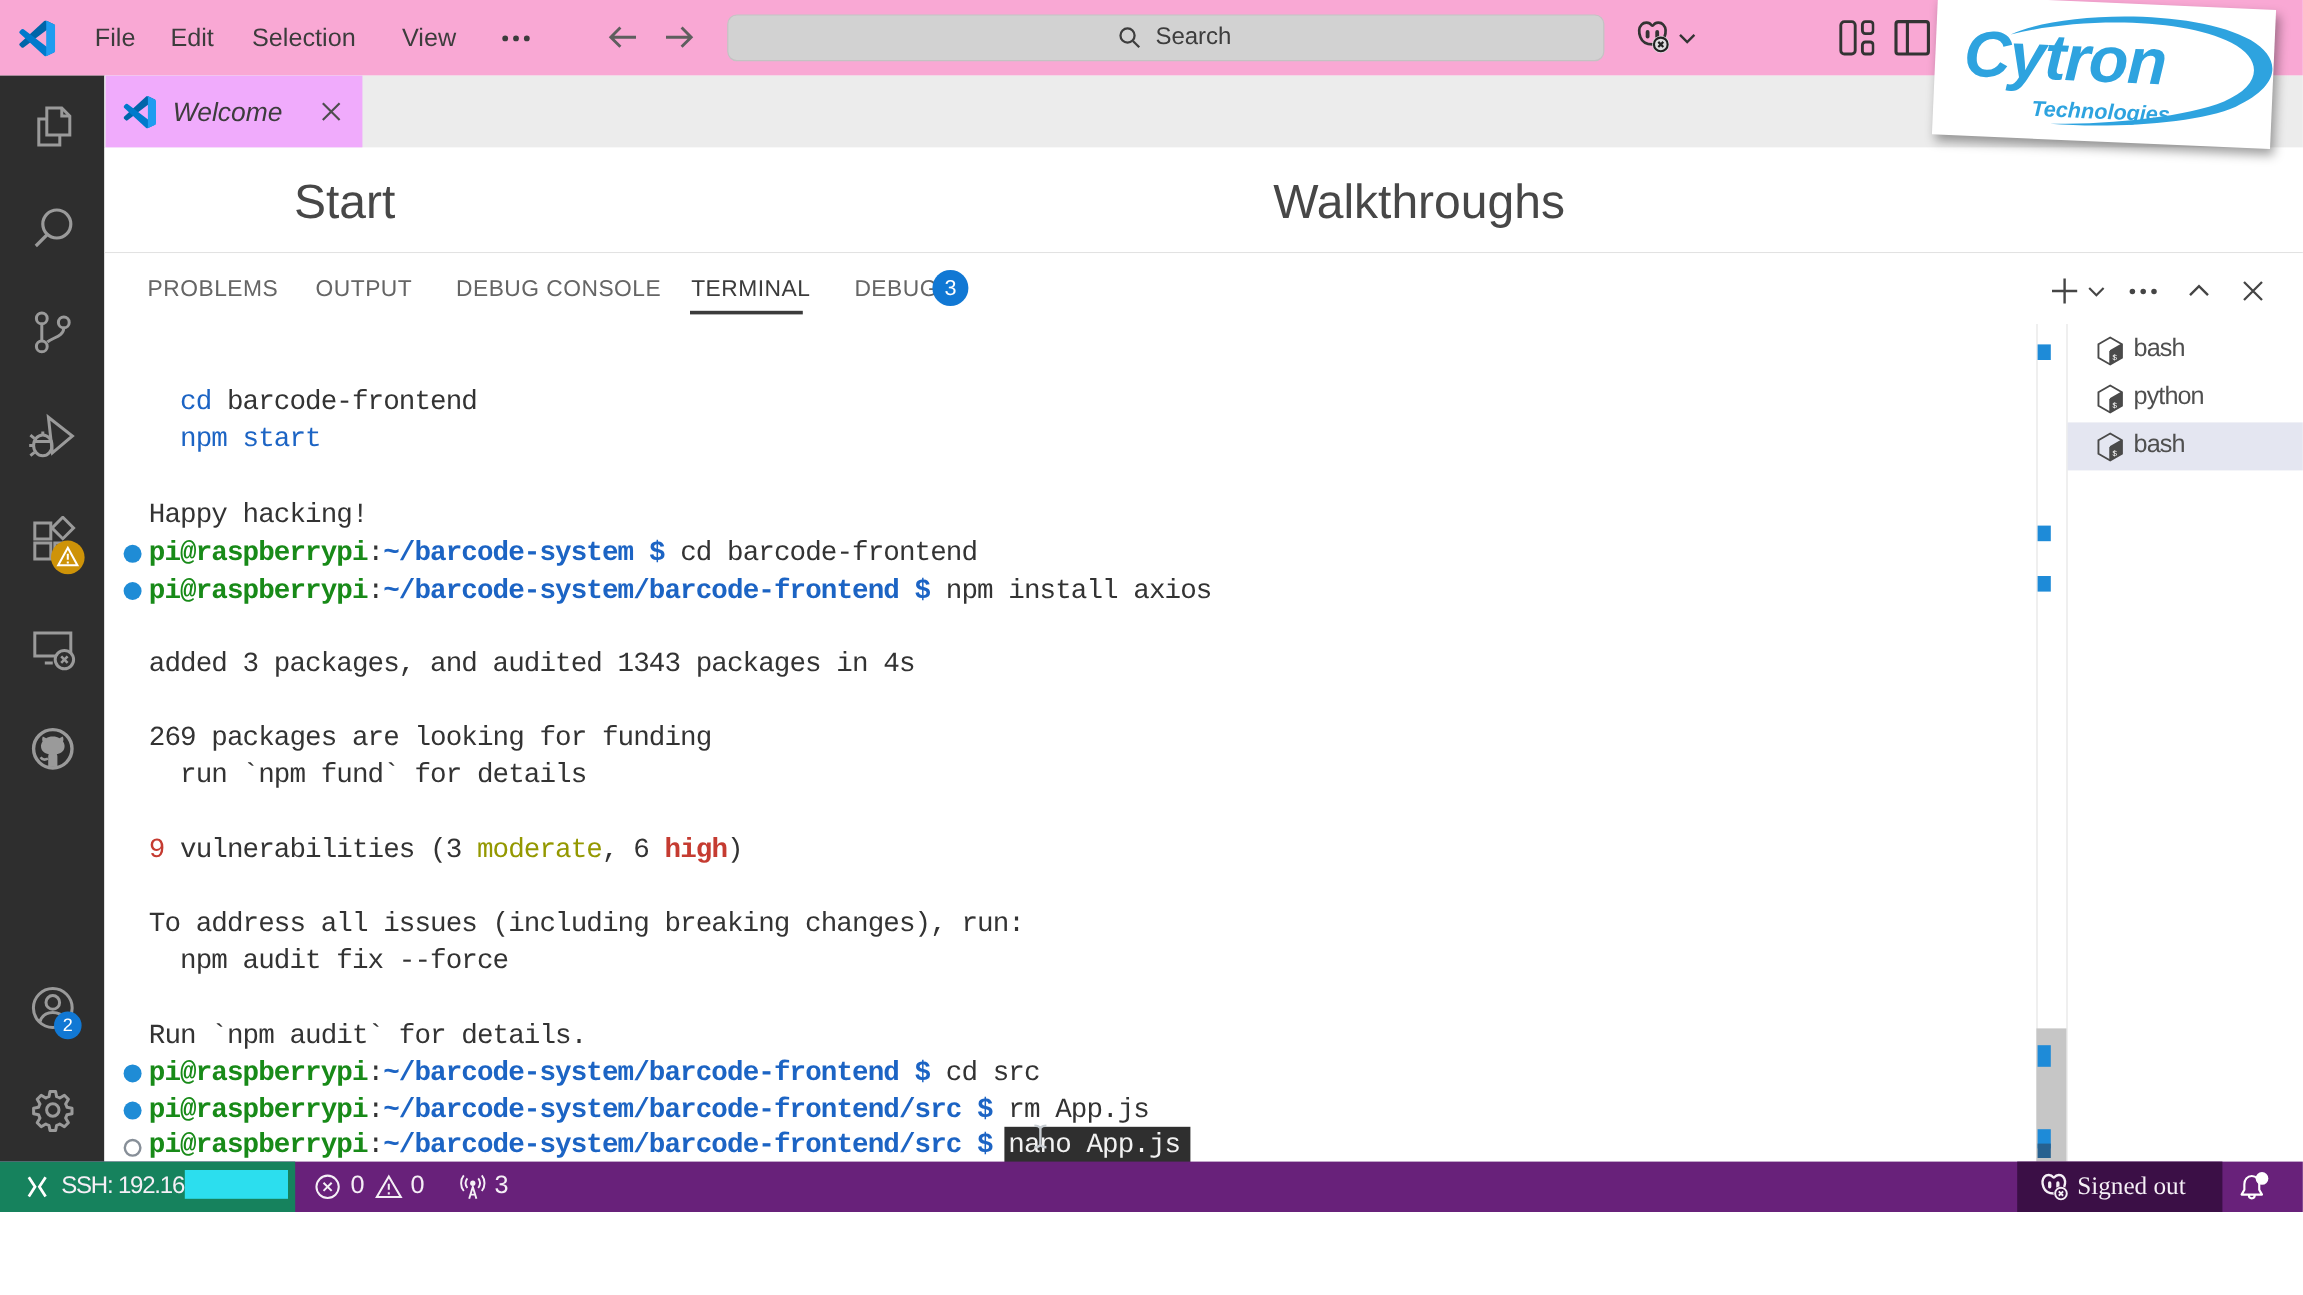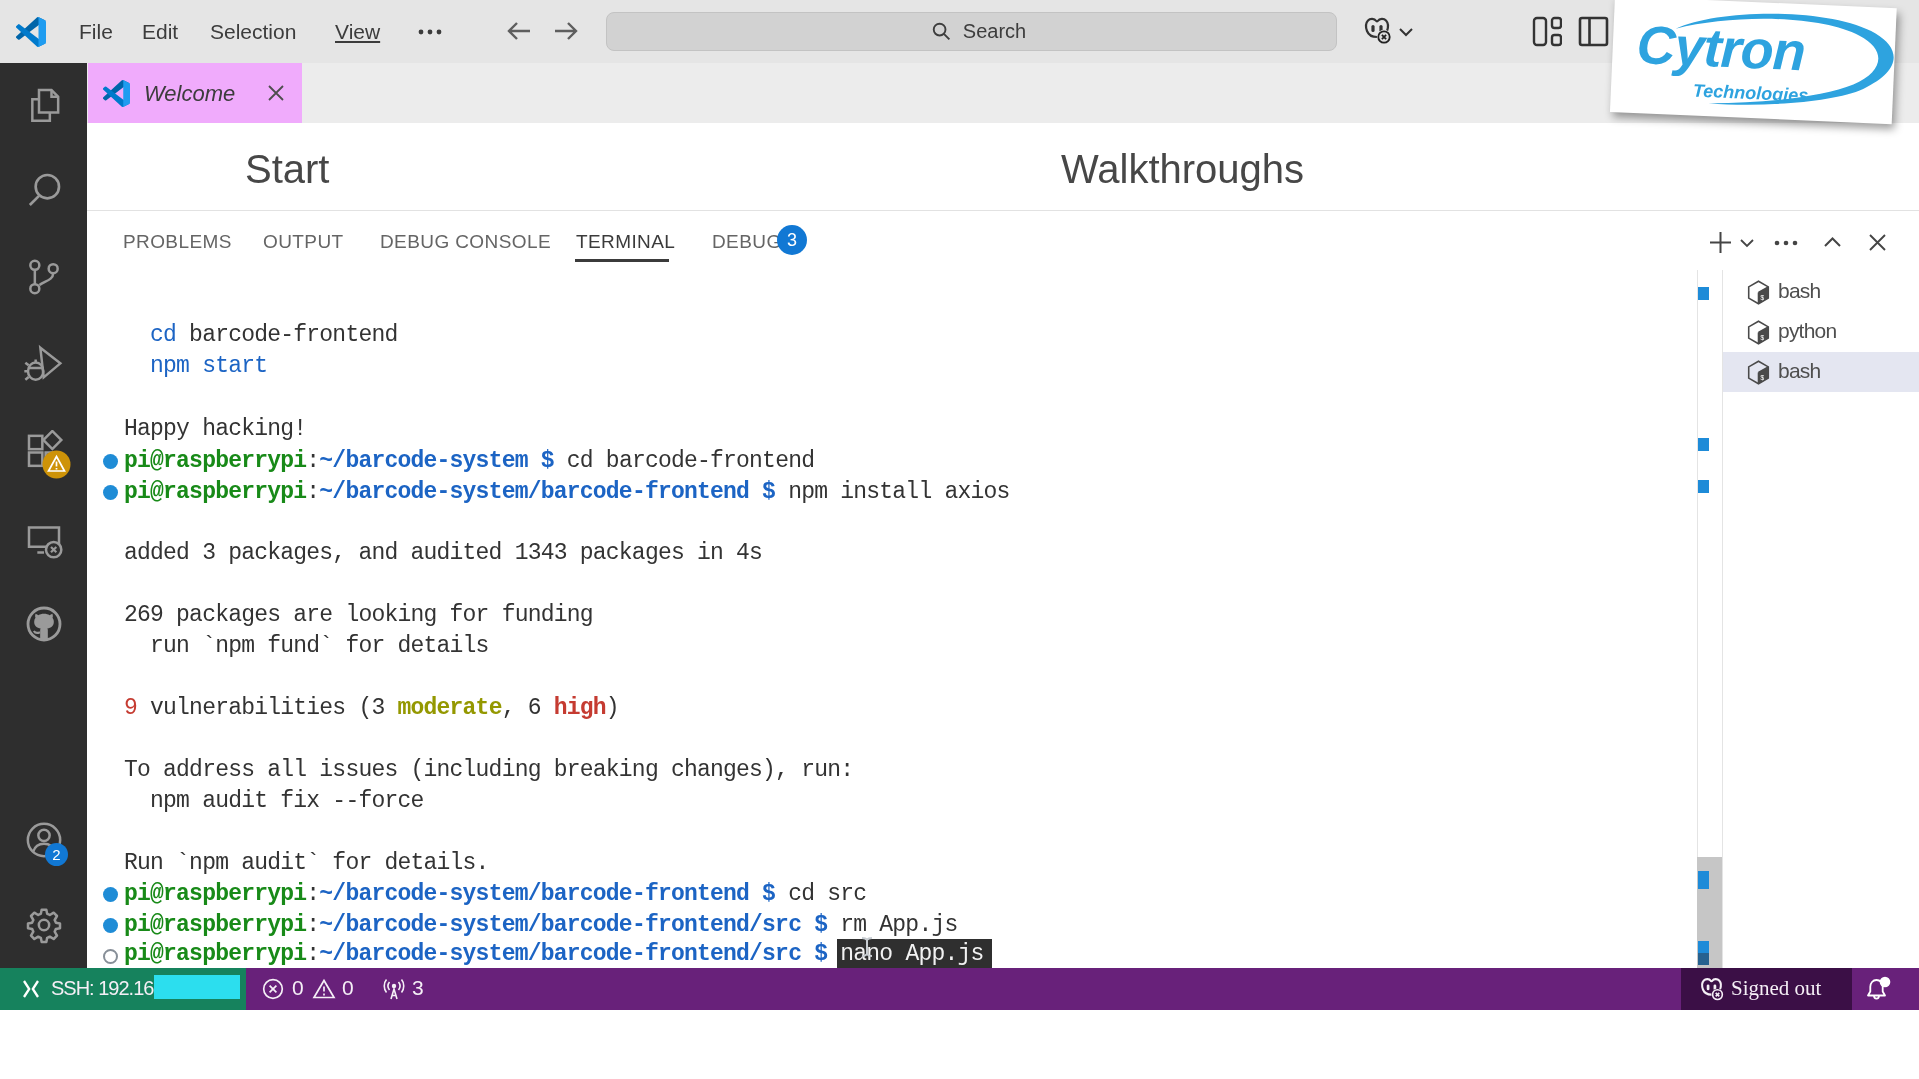--- a/index.html
+++ b/index.html
@@ -1,20 +1,20 @@
 <!DOCTYPE html>
 <html><head>
 <meta charset="utf-8">
 <style>
   * { margin:0; padding:0; box-sizing:border-box; }
   html,body { width:1919px; height:1079px; background:#fff; overflow:hidden;
     font-family:"Liberation Sans", sans-serif; }
   .abs { position:absolute; }
   
-  #titlebar { position:absolute; left:0; top:0; width:1919px; height:63px; background:#e5e5e5; }
+  #titlebar { position:absolute; left:0; top:0; width:1919px; height:63px; background:#f9a8d4; }
   .menuitem { position:absolute; top:0; height:63px; line-height:63px; font-size:21px; color:#3C3C3C; }
   #searchbox { position:absolute; left:606px; top:12px; width:731px; height:39px;
     background:#D2D2D2; border:1px solid #C3C3C3; border-radius:8px;
     display:flex; align-items:center; justify-content:center; padding-left:14px; color:#3D3D3D; font-size:20px; }
   
   #activitybar { position:absolute; left:0; top:63px; width:87px; height:905px; background:#2E2E2E; }
   .aicon { position:absolute; left:24px; width:40px; height:40px; }
   
   #tabstrip { position:absolute; left:87px; top:63px; width:1832px; height:60px; background:#ECECEC; }
   #activetab { position:absolute; left:1px; top:0; width:214px; height:60px; background:#f0abfc; }
@@ -26,21 +26,21 @@
   .ptab { position:absolute; top:20px; font-size:19px; color:#656565; letter-spacing:0.4px; }
   
   #term { position:absolute; left:0px; top:0px; width:1919px; height:968px;
      font-family:"Liberation Mono", monospace; font-size:23px; letter-spacing:-0.78px; color:#333333; }
   .tl { position:absolute; left:124px; white-space:pre; line-height:31px; height:31px; }
   .blu { color:#1C64C4; }
   .blub { color:#1C64C4; font-weight:bold; }
   .grnb { color:#188A18; font-weight:bold; }
   .redt { color:#C53B31; }
   .redb { color:#C53B31; font-weight:bold; }
-  .oliveb { color:#949800; font-weight:bold; }
+  .oliveb { color:#949800; font-weight:normal; }
   .dot { position:absolute; left:103px; width:15px; height:15px; border-radius:50%; background:#1F8CD6; }
   .odot { position:absolute; left:103px; width:15px; height:15px; border-radius:50%; border:2.5px solid #878F98; background:#fff; }
   
   .trow { position:absolute; left:1723px; width:196px; height:40px; }
   .trow .lbl { position:absolute; left:55px; top:7px; font-size:21px; color:#4F4F4F; font-family:"Liberation Sans", sans-serif; }
   
   #statusbar { position:absolute; left:0; top:968px; width:1919px; height:42px; background:#68217A; color:#F5EFF6; font-size:21px; }
   #remote { position:absolute; left:0; top:0; width:246px; height:42px; background:#16825D; }
   
   #cytron { position:absolute; left:1615px; top:-4px; width:282px; height:116px; background:#fff;
@@ -50,21 +50,21 @@
 <body>
 <div id="titlebar">
   <svg class="abs" style="left:16px; top:17px;" width="30" height="30" viewBox="0 0 100 100">
     <path fill="#0065A9" d="M96.5 10.8 75.9.9a6.2 6.2 0 0 0-7.1 1.2L1.3 63.9a4.2 4.2 0 0 0 0 6.1l5.5 5a4.2 4.2 0 0 0 5.4.2L93.6 13.3c2.7-2 6.9-.1 6.9 3.3v-.2a6.2 6.2 0 0 0-4-5.6z"></path>
     <path fill="#007ACC" d="m96.5 89.1-20.6 9.9a6.2 6.2 0 0 1-7.1-1.2L1.3 36a4.2 4.2 0 0 1 0-6.1l5.5-5a4.2 4.2 0 0 1 5.4-.2l81.4 61.9c2.7 2 6.9.1 6.9-3.3v.2a6.2 6.2 0 0 1-4 5.6z"></path>
     <path fill="#1F9CF0" d="M75.9 99.1a6.2 6.2 0 0 1-7.1-1.2 3.6 3.6 0 0 0 6.2-2.6V4.7a3.6 3.6 0 0 0-6.2-2.6 6.2 6.2 0 0 1 7.1-1.2l20.5 9.8A6.2 6.2 0 0 1 100 16.3v67.4a6.2 6.2 0 0 1-3.5 5.6z"></path>
   </svg>
   <div class="menuitem" style="left:79px;">File</div>
   <div class="menuitem" style="left:142px;">Edit</div>
   <div class="menuitem" style="left:210px;">Selection</div>
-  <div class="menuitem" style="left:335px;text-decoration:underline;">View</div>
+  <div class="menuitem" style="left:335px;">View</div>
   <svg class="abs" style="left:417px; top:27px;" width="26" height="10" viewBox="0 0 26 10">
     <circle cx="4" cy="5" r="2.4" fill="#3C3C3C"></circle>
       <circle cx="13" cy="5" r="2.4" fill="#3C3C3C"></circle>
       <circle cx="22" cy="5" r="2.4" fill="#3C3C3C"></circle>
   </svg>
   <svg class="abs" style="left:505px; top:18px;" width="28" height="26" viewBox="0 0 28 26">
     <path d="M25 13 H5 M12 5 l-8 8 8 8" fill="none" stroke="#5E5E5E" stroke-width="2.4"></path>
   </svg>
   <svg class="abs" style="left:552px; top:18px;" width="28" height="26" viewBox="0 0 28 26">
     <path d="M3 13 H23 M16 5 l8 8-8 8" fill="none" stroke="#5E5E5E" stroke-width="2.4"></path>

